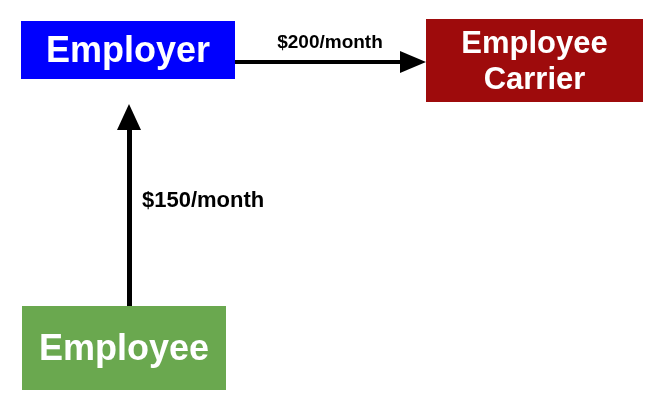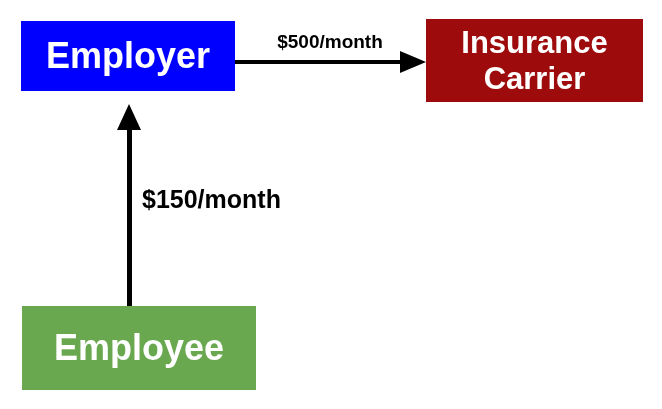--- a/index.html
+++ b/index.html
@@ -19,32 +19,32 @@
     position: absolute;
     display: flex;
     align-items: center;
     justify-content: center;
     text-align: center;
     font-weight: bold;
     color: #ffffff;
   }
   .node-employer {
     left: 21px; top: 21px;
-    width: 214px; height: 70px;
+    width: 214px; height: 58px;
     font-size: 36px;
   }
   .node-insurance {
     left: 426px; top: 19px;
     width: 217px; height: 83px;
     font-size: 31px;
     line-height: 36px;
   }
   .node-employee {
     left: 22px; top: 306px;
-    width: 234px; height: 84px;
+    width: 204px; height: 84px;
     font-size: 36px;
   }
   .edge-shaft-h {
     position: absolute;
     left: 235px; top: 60px;
     width: 167px; height: 4px;
     background: #000000;
   }
   .edge-head-right {
     position: absolute;
@@ -74,48 +74,48 @@
     position: absolute;
     left: 117px; top: 104px;
     width: 0; height: 0;
     border-bottom: 26px solid #000000;
     border-left: 12px solid transparent;
     border-right: 12px solid transparent;
   }
   .edge-label-v {
     position: absolute;
     left: 142px; top: 188px;
-    font-size: 25px;
+    font-size: 22px;
     line-height: 23px;
     font-weight: bold;
     color: #000000;
     text-align: center;
     white-space: nowrap;
   }
 </style>
 </head>
 <body>
 
 <div class="canvas">
 
   <div class="node node-employer" style="background-color: rgb(0, 0, 254); color: rgb(255, 255, 255);">
     <span>Employer</span>
   </div>
 
   <div class="node node-insurance" style="background-color: rgb(158, 11, 12); color: rgb(255, 255, 255);">
-    <span>Insurance Carrier</span>
+    <span>Employee Carrier</span>
   </div>
 
   <div class="node node-employee" style="background-color: rgb(106, 168, 79); color: rgb(255, 255, 255);">
     <span>Employee</span>
   </div>
 
   <div class="edge-shaft-h" style="background-color: rgb(0, 0, 0);"></div>
   <div class="edge-head-right"></div>
-  <div class="edge-label-h">$500/month</div>
+  <div class="edge-label-h">$200/month</div>
 
   <div class="edge-shaft-v" style="background-color: rgb(0, 0, 0);"></div>
   <div class="edge-head-up"></div>
   <div class="edge-label-v">
     <div>$150/month</div>
   </div>
 
 </div>
 
 </body></html>

